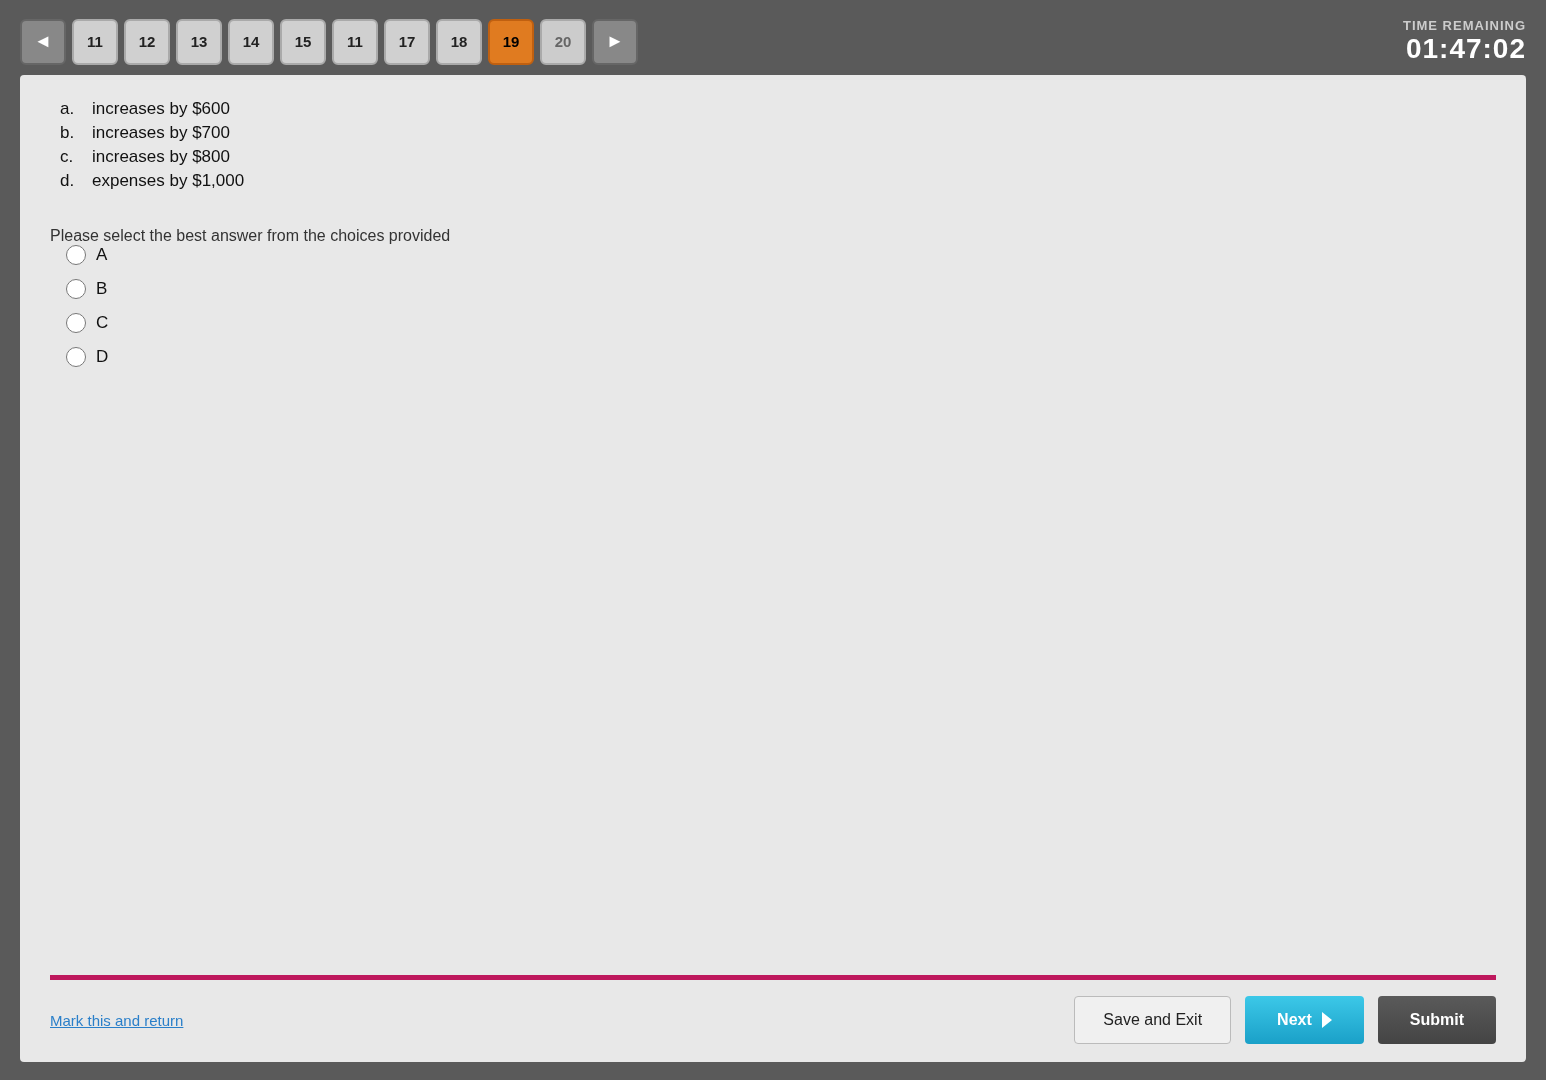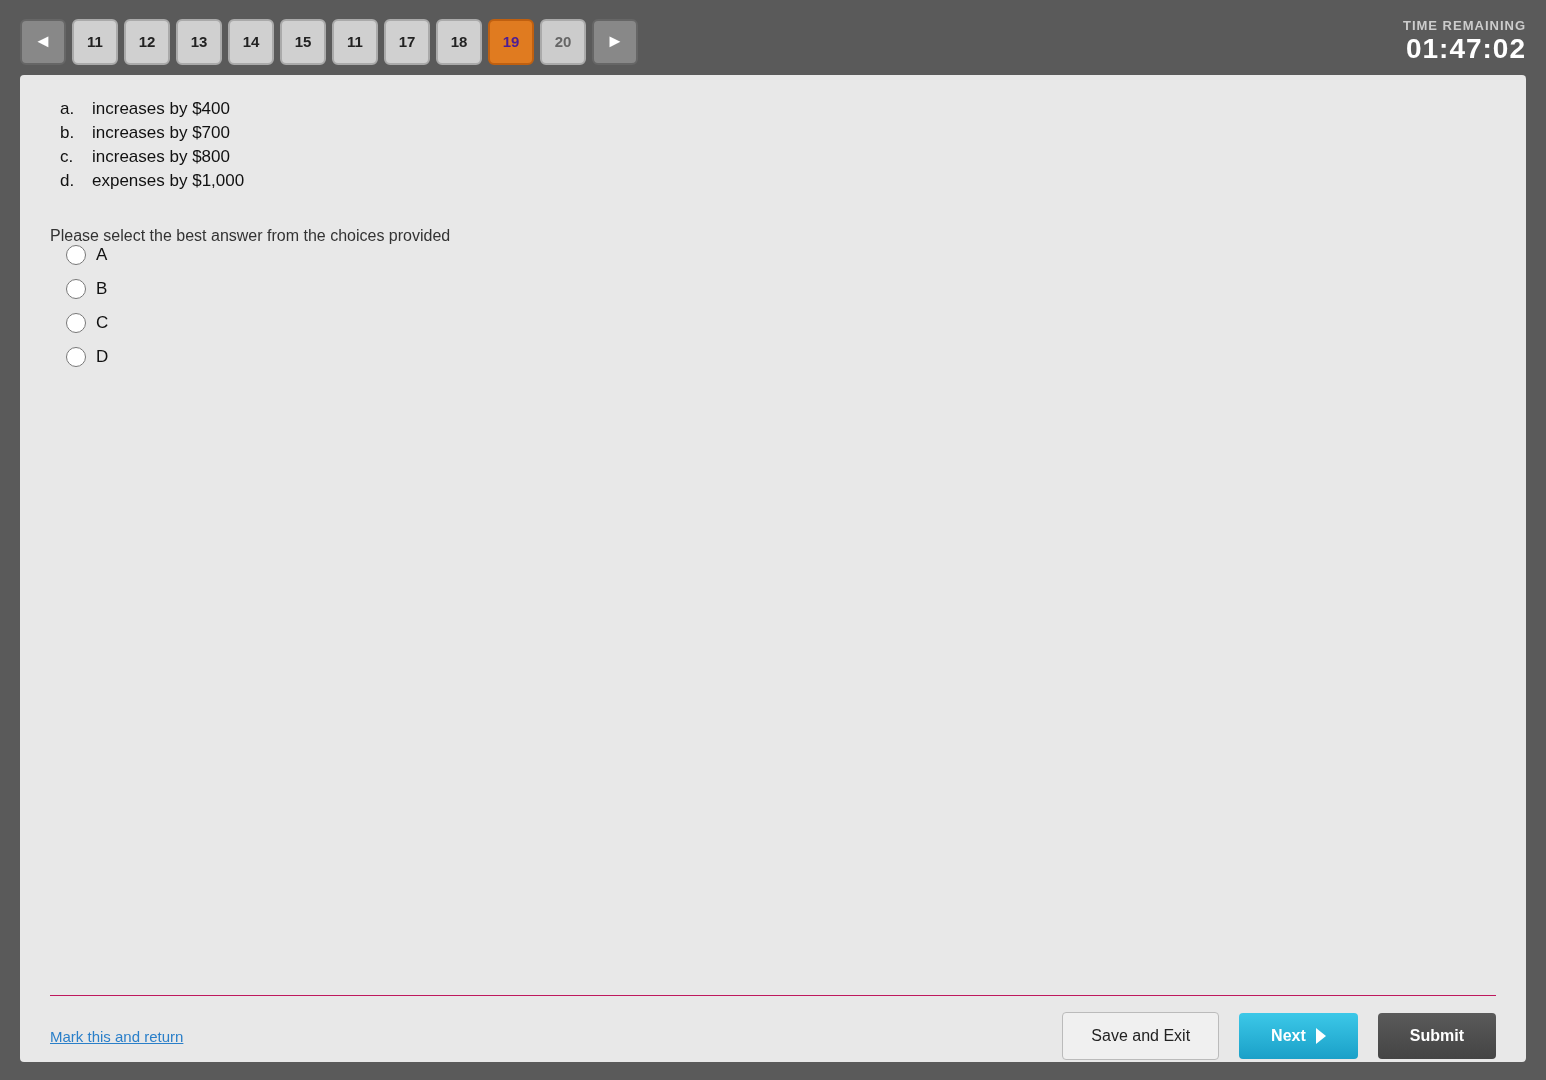--- a/index.html
+++ b/index.html
@@ -41,21 +41,21 @@
       font-weight: bold;
       cursor: pointer;
       display: flex;
       align-items: center;
       justify-content: center;
     }
 
     .nav-btn.active {
       background: #e07b20;
       border-color: #c06010;
-      color: #4c1d95;
+      color: #000000;
     }
 
     .nav-btn.arrow {
       background: #888;
       border-color: #666;
       color: #fff;
       font-size: 18px;
     }
 
     .nav-btn.locked {
@@ -152,36 +152,35 @@
     .radio-label {
       font-size: 17px;
       color: #111;
     }
 
     
     .card-footer {
       display: flex;
       align-items: center;
       justify-content: space-between;
-      padding: 16px 0 2px 0;
-      border-top: 1px solid #be185d;
+      padding: 16px 0 18px 0;
+      border-top: 5px solid #be185d;
       margin-top: auto;
     }
 
     .mark-return-link {
       color: #2a7fc9;
       font-size: 15px;
       text-decoration: underline;
       cursor: pointer;
     }
 
     .footer-buttons {
       display: flex;
-      align-items: center;
-      gap: 20px;
+      gap: 14px;
     }
 
     .btn-save-exit {
       background: #f0f0f0;
       border: 1px solid #bbb;
       border-radius: 4px;
       padding: 14px 28px;
       font-size: 16px;
       color: #222;
       cursor: pointer;
@@ -247,21 +246,21 @@
     <div class="time-value">01:47:02</div>
   </div>
 </div>
 
 <div class="card">
 
 
   <ul class="answer-list">
     <li>
       <span class="letter">a.</span>
-      <span>increases by $400</span>
+      <span>increases by $600</span>
     </li>
     <li>
       <span class="letter">b.</span>
       <span>increases by $700</span>
     </li>
     <li>
       <span class="letter">c.</span>
       <span>increases by $800</span>
     </li>
     <li>

